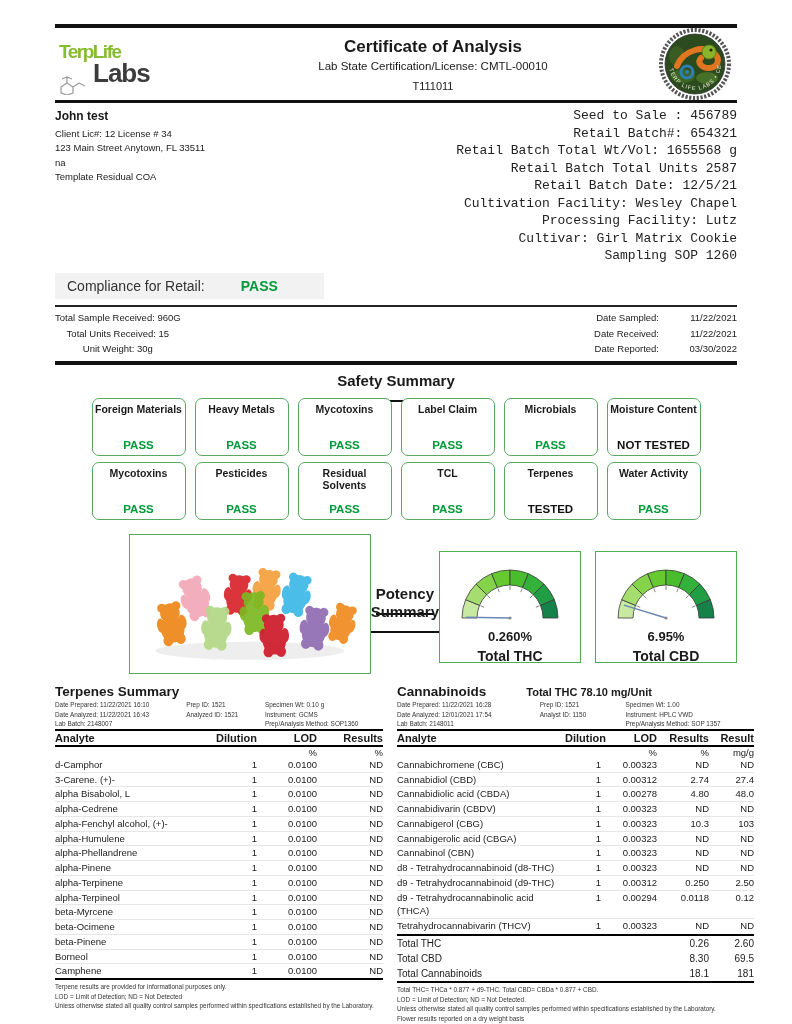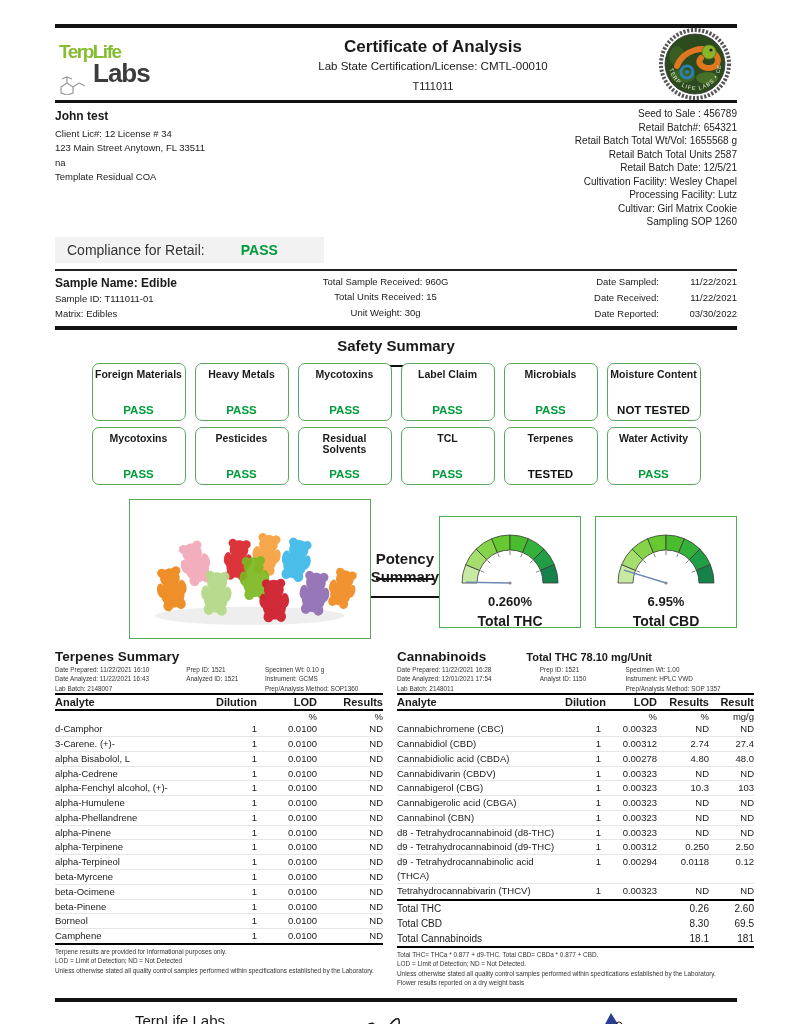--- a/index.html
+++ b/index.html
@@ -19,21 +19,21 @@
   .title-block { text-align:center; flex:1; }
   .doc-title { font-size:17px; font-weight:bold; }
   .doc-subtitle { font-size:11.5px; margin-top:3px; }
   .doc-code { font-size:11px; margin-top:8px; }
   .seal { width:76px; height:76px; }
 
   
   .info-row { display:flex; justify-content:space-between; margin-top:4px; }
   .client { font-size:9.5px; line-height:1.5; }
   .client-name { font-size:12px; font-weight:bold; margin-bottom:2px; }
-  .batch { font-size:10px; line-height:1.35; text-align:right; color:#222; }
+  .batch { font-size:13px; line-height:1.35; text-align:right; color:#222;font-family:Liberation Mono, monospace; }
 
   .compliance { background:#f2f2f2; display:inline-flex; align-items:center; gap:36px; padding:5px 46px 5px 12px; margin:8px 0 6px 0; }
   .compliance-label { font-size:14px; color:#333; }
   .compliance-status { font-size:14px; font-weight:bold; color:#009b3a; }
 
   .sample-row { display:flex; justify-content:space-between; padding:3px 0 4px 0; }
   .sample-left { font-size:9.5px; line-height:1.55; }
   .sample-name { font-size:12px; font-weight:bold; }
   .sample-center { font-size:9.5px; line-height:1.65; text-align:center; }
   .sample-dates { font-size:9.5px; line-height:1.65; display:grid; grid-template-columns:auto 70px; gap:0 8px; text-align:right; }
@@ -160,25 +160,20 @@
 
   <div>
     <div class="compliance">
       <span class="compliance-label">Compliance for Retail:</span>
       <span class="compliance-status">PASS</span>
     </div>
   </div>
   <div class="rule-2"></div>
 
   <div class="sample-row">
-    <div class="sample-left">
-      <div class="sample-name">Sample Name: Edible</div>
-      <div>Sample ID: T111011-01</div>
-      <div>Matrix: Edibles</div>
-    </div>
     <div class="sample-center">
 
     <div>Total Sample Received: 960G</div>
         <div>Total Units Received: 15</div>
         <div>Unit Weight: 30g</div>
       </div>
     <div class="sample-dates">
 
         <div>Date Sampled:</div>
         <div>11/22/2021</div>

